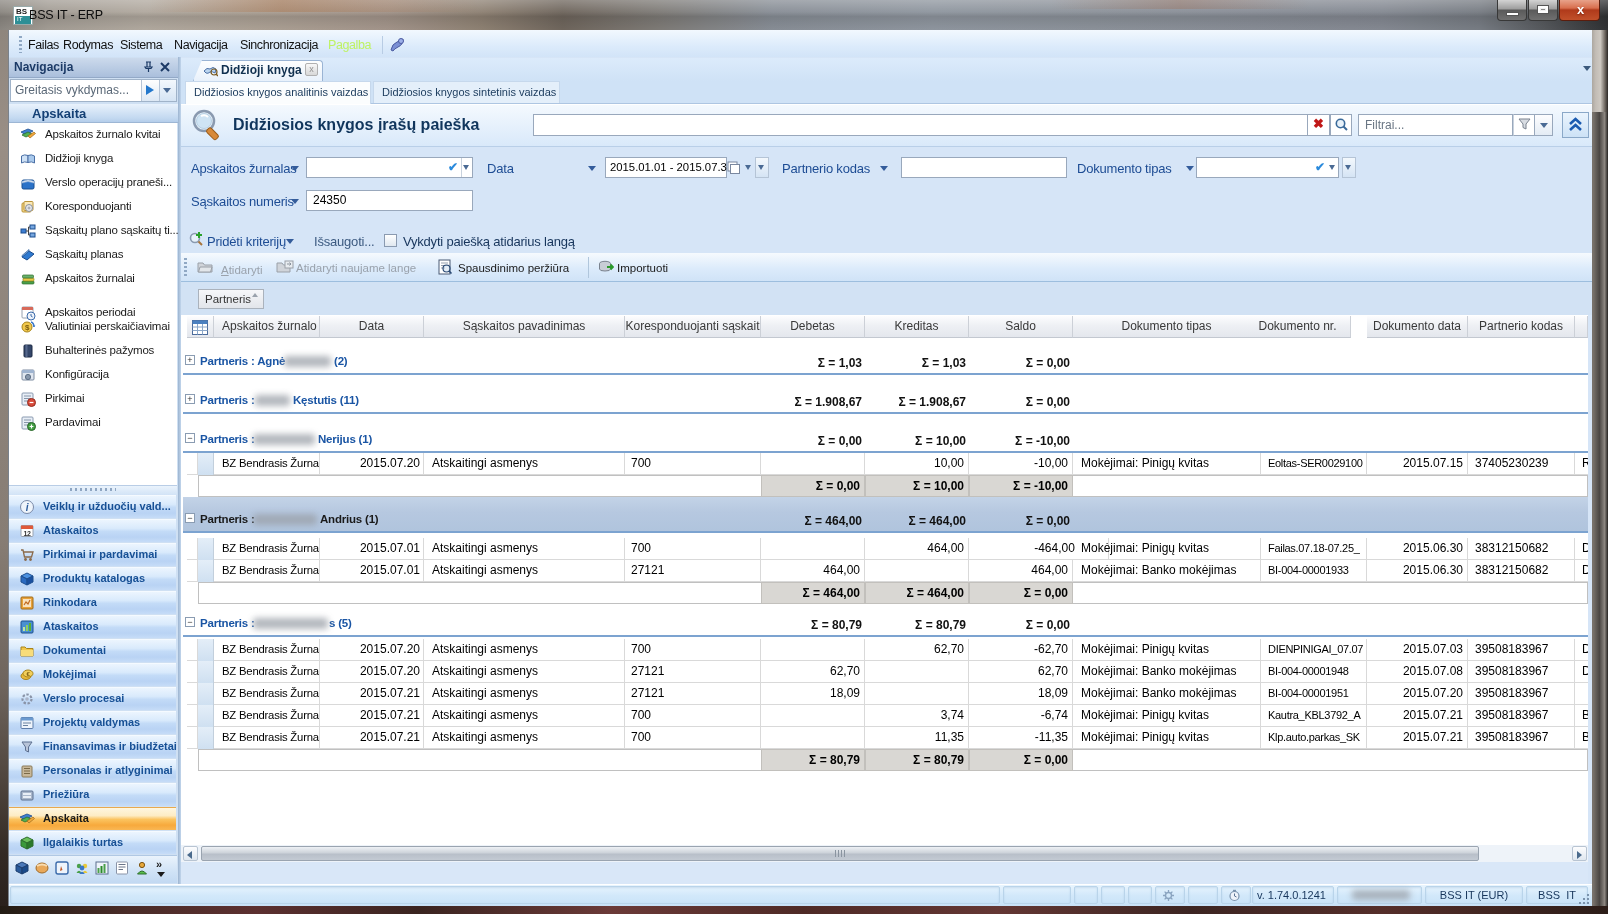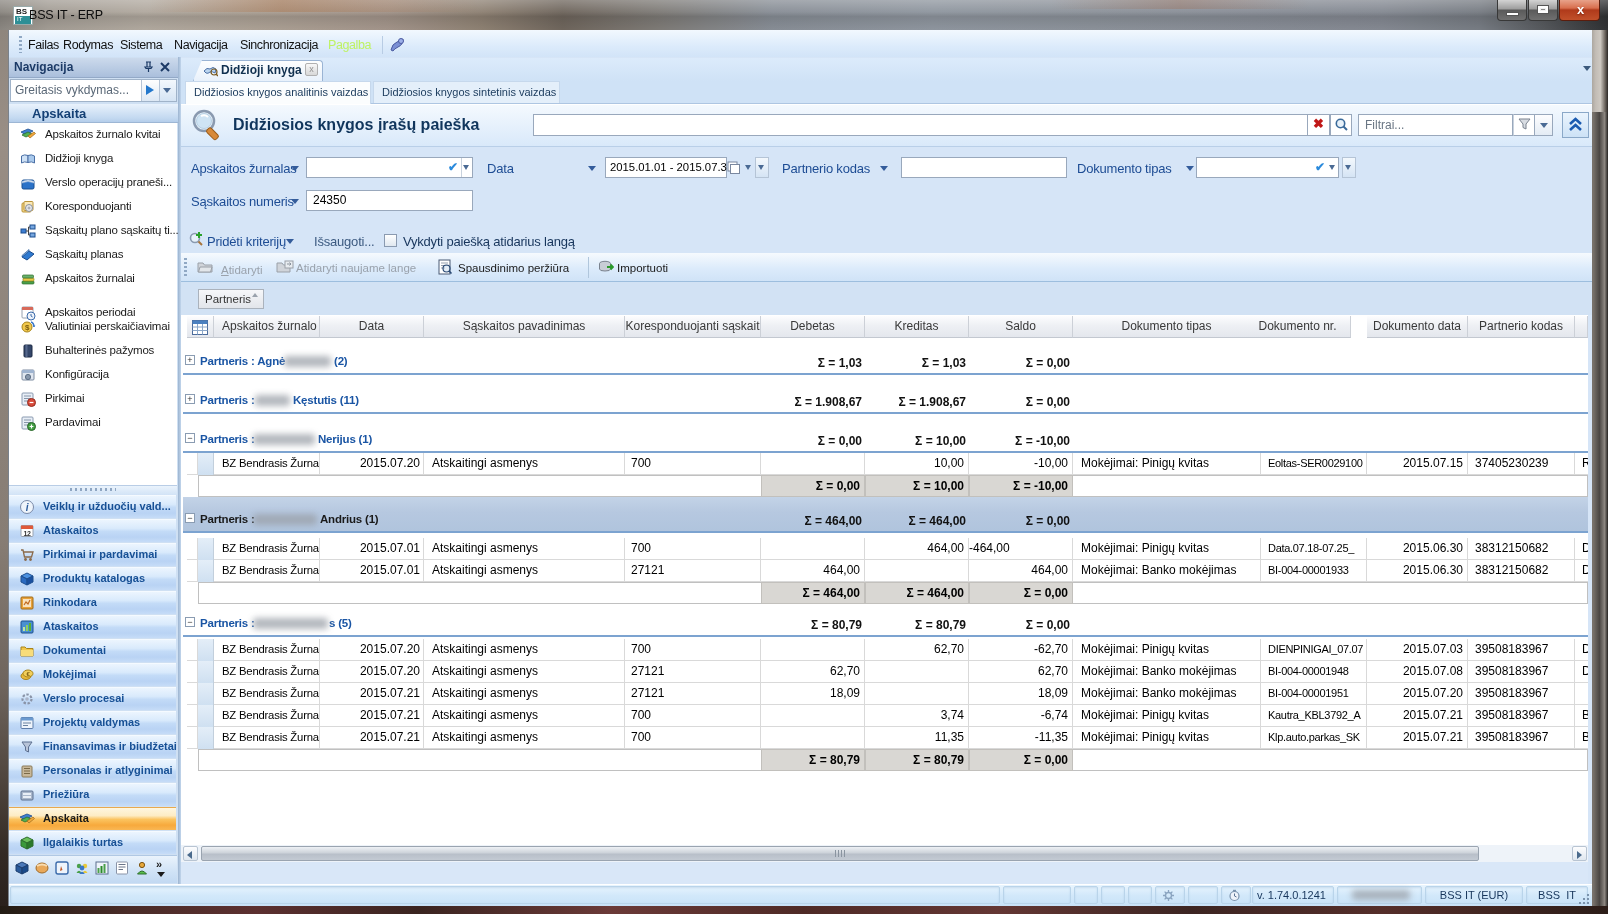--- a/index.html
+++ b/index.html
@@ -541,23 +541,23 @@
 <div class="gline" style="top:531px;"></div>
 <div class="abs" style="left:187px;top:538px;width:1401px;height:22px;border-bottom:1px solid #d9d9d9;">
 <div class="cell" style="left:0;width:11px;border-right:1px solid #d9d9d9;"></div>
 <div class="cell" style="left:11px;width:16px;background:linear-gradient(#e4eef8,#cfe0f1);border-right:1px solid #c2cfdc;"></div>
 <div class="cell" style="left:27px;width:106px;padding-left:8px;font-size:11.3px;letter-spacing:-0.2px;">BZ Bendrasis Žurna</div>
 <div class="cell" style="left:133px;width:104px;text-align:right;padding-right:3px;">2015.07.01</div>
 <div class="cell" style="left:237px;width:201px;padding-left:8px;">Atskaitingi asmenys</div>
 <div class="cell" style="left:438px;width:136px;padding-left:6px;">700</div>
 <div class="cell" style="left:574px;width:104px;text-align:right;padding-right:4px;"></div>
 <div class="cell" style="left:678px;width:104px;text-align:right;padding-right:4px;">464,00</div>
-<div class="cell" style="left:782px;width:104px;text-align:left;padding-right:4px;">-464,00</div>
+<div class="cell" style="left:818px;width:104px;text-align:center;padding-right:4px;">-464,00</div>
 <div class="cell" style="left:886px;width:188px;padding-left:8px;">Mokėjimai: Pinigų kvitas</div>
-<div class="cell" style="left:1074px;width:106px;padding-left:7px;font-size:11px;letter-spacing:-0.3px;">Data.07.18-07.25_</div>
+<div class="cell" style="left:1074px;width:106px;padding-left:7px;font-size:11px;letter-spacing:-0.3px;">Failas.07.18-07.25_</div>
 <div class="cell" style="left:1180px;width:101px;text-align:right;padding-right:4px;">2015.06.30</div>
 <div class="cell" style="left:1281px;width:107px;padding-left:7px;">38312150682</div>
 <div class="cell" style="left:1388px;width:13px;padding-left:7px;border-right:none;">Die</div>
 </div>
 <div class="abs" style="left:187px;top:560px;width:1401px;height:22px;border-bottom:1px solid #d9d9d9;">
 <div class="cell" style="left:0;width:11px;border-right:1px solid #d9d9d9;"></div>
 <div class="cell" style="left:11px;width:16px;background:linear-gradient(#e4eef8,#cfe0f1);border-right:1px solid #c2cfdc;"></div>
 <div class="cell" style="left:27px;width:106px;padding-left:8px;font-size:11.3px;letter-spacing:-0.2px;">BZ Bendrasis Žurna</div>
 <div class="cell" style="left:133px;width:104px;text-align:right;padding-right:3px;">2015.07.01</div>
 <div class="cell" style="left:237px;width:201px;padding-left:8px;">Atskaitingi asmenys</div>

